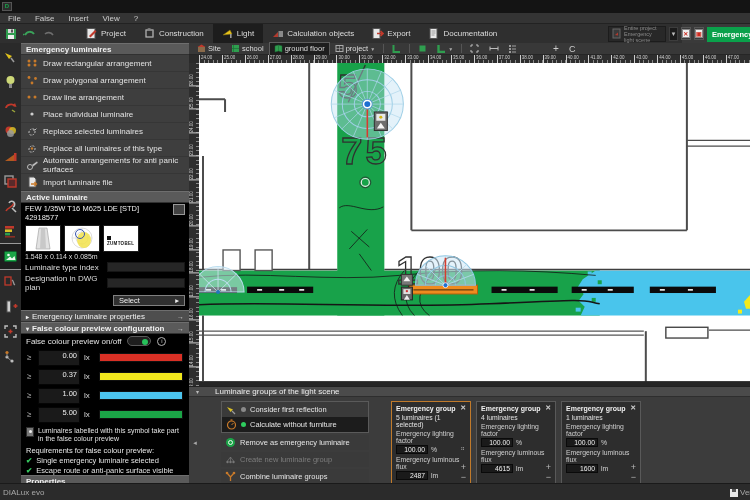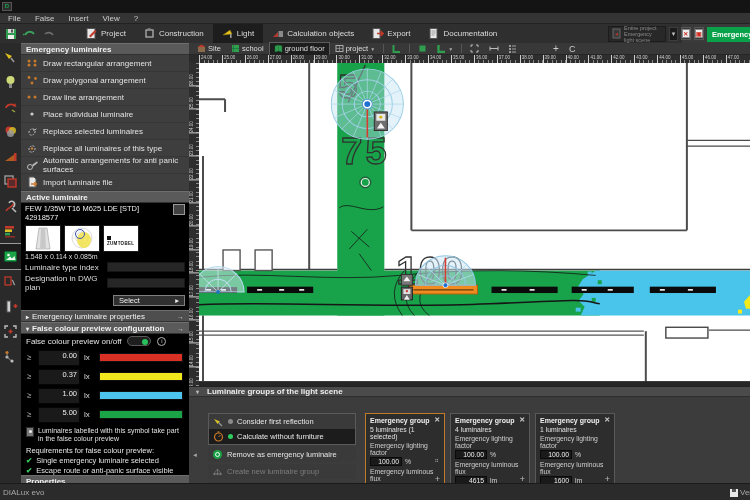--- a/index.html
+++ b/index.html
@@ -67,22 +67,22 @@
 .vico{width:9px;height:9px;display:inline-block}
 .canvaswrap{flex:1;position:relative;background:#2e2e2e}
 .corner{position:absolute;left:0;top:0;width:10px;height:8px;background:#2a2a2a}
 .hruler{position:absolute;left:10px;top:0;right:0;height:8px;background:#2e2e2e;background-image:repeating-linear-gradient(to right,#8a8a8a 0 1px,transparent 1px 4.58px);background-size:100% 3px;background-position:0 5px;background-repeat:no-repeat;white-space:nowrap;overflow:hidden}
 .hlab{display:inline-block;width:22.92px;height:8px;border-left:1px solid #cfcfcf;color:#cfcfcf;font-size:4.5px;padding-left:1px;overflow:hidden}
 .vruler{position:absolute;left:0;top:8px;width:10px;bottom:0;background:#2e2e2e;background-image:repeating-linear-gradient(to bottom,#8a8a8a 0 1px,transparent 1px 4.6px);background-size:3px 100%;background-position:7px 0;background-repeat:no-repeat;overflow:hidden}
 .vlab{display:block;width:10px;height:23.4px;border-top:1px solid #cfcfcf;color:#cfcfcf;font-size:4.5px;writing-mode:vertical-rl;transform:rotate(180deg);overflow:hidden}
 .canvas{position:absolute;left:10px;top:8px;right:0;bottom:0;background:#fff}
 .canvas svg{width:100%;height:100%;display:block}
 .bpanel{height:97px;background:#3c3c3c;border-top:1px solid #222;display:flex;flex-direction:column}
-.bph{height:13px;background:#4b4b4b;border-bottom:1px solid #2e2e2e;display:flex;align-items:center;gap:8px;padding-left:7px;font-weight:bold;color:#eee;font-size:8px}
-.bpb{flex:1;display:flex;gap:9px;padding:16px 6px 4px 2px}
+.bph{height:13px;background:#4b4b4b;border-bottom:1px solid #2e2e2e;display:flex;align-items:center;gap:16px;padding-left:7px;font-weight:normal;color:#eee;font-size:8px}
+.bpb{flex:1;display:flex;gap:22px;padding:4px 6px 4px 2px}
 .bpcollapse{width:8px;display:flex;align-items:center;justify-content:center;color:#aaa;font-size:7px}
 .bpbtns{width:148px;display:flex;flex-direction:column;gap:2px}
 .bpgroup{border:1px solid #5a5a5a;display:flex;flex-direction:column}
 .bpbtn{height:15px;display:flex;align-items:center;gap:4px;background:#3a3a3a;padding:0 4px;color:#e5e5e5;font-size:7.5px}
 .bpbtn.active{background:#1c1c1c}
 .bpbtn.disabled{color:#7d7d7d}
 .bpbtn .bico{width:11px;height:11px;flex:none;display:flex;align-items:center;justify-content:center}
 .radio{width:5px;height:5px;border-radius:50%;background:#8a8a8a;flex:none}
 .radio.on{background:#2ecc5e}
 .cards{display:flex;gap:5px}

